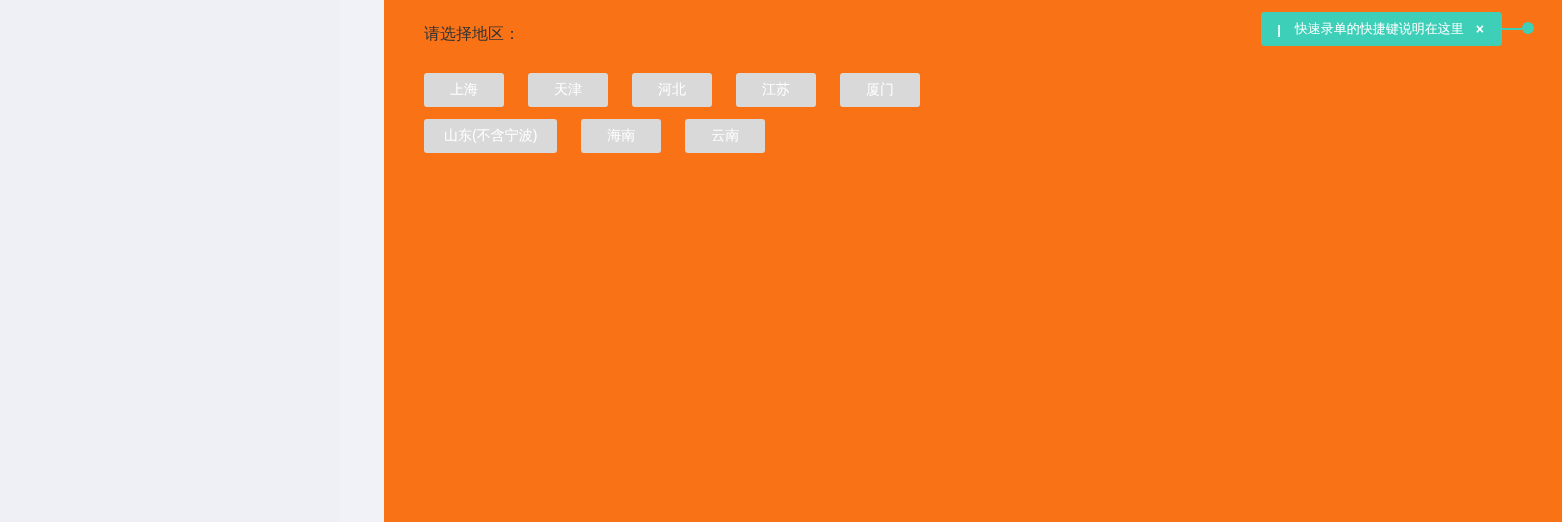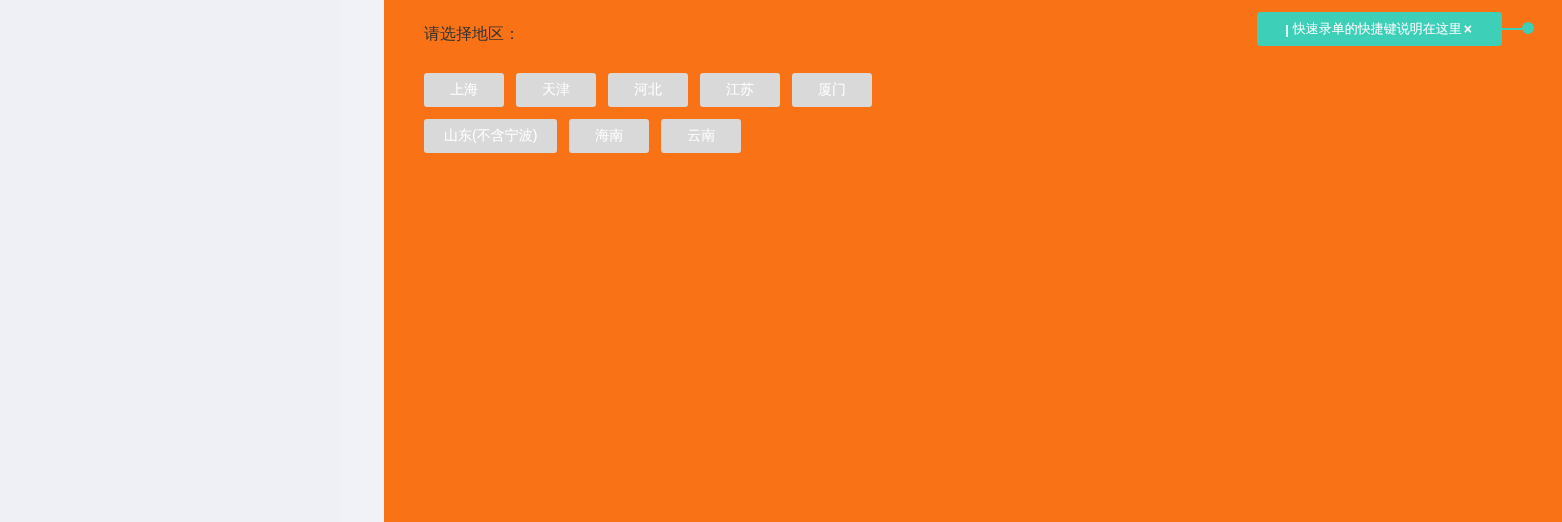--- a/index.html
+++ b/index.html
@@ -40,21 +40,21 @@
     .page-title {
       font-size: 16px;
       color: #333;
       font-weight: normal;
       margin-bottom: 28px;
     }
 
     .region-buttons-row {
       display: flex;
       flex-wrap: wrap;
-      gap: 12px;
+      gap: 24px;
       margin-bottom: 12px;
       align-items: flex-end;
     }
 
     .region-btn {
       display: inline-flex;
       align-items: center;
       justify-content: center;
       padding: 8px 20px;
       background: #d9d9d9;
@@ -67,25 +67,26 @@
       white-space: nowrap;
     }
 
     
     .tooltip-banner {
       position: absolute;
       top: 12px;
       right: 60px;
       background: #3ecfb8;
       color: #fff;
-      padding: 8px 28px;
+      padding: 8px 16px;
       border-radius: 4px;
       font-size: 13px;
       display: flex;
       align-items: center;
+      gap: 10px;
       white-space: nowrap;
       justify-content: space-between;
     }
 
     .tooltip-banner::before {
       content: '|';
       font-weight: bold;
       margin-right: 4px;
     }
 

